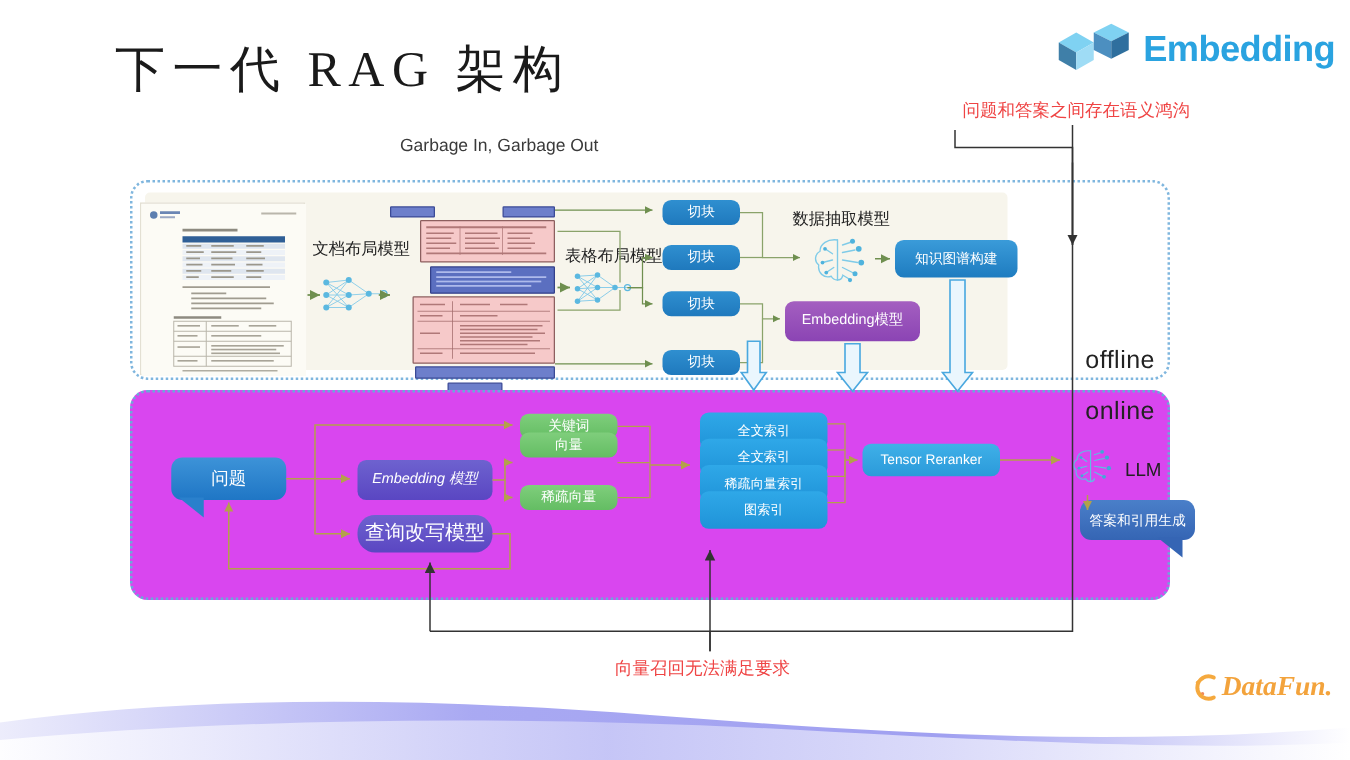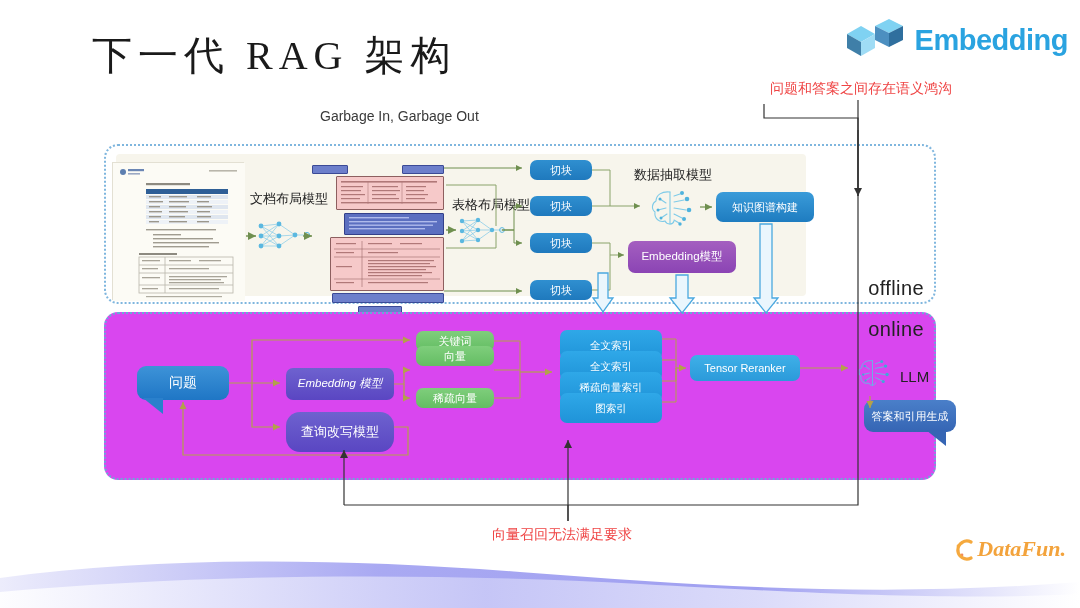--- a/index.html
+++ b/index.html
@@ -67,21 +67,21 @@
 
   
   .node {
     position:absolute; display:flex; align-items:center; justify-content:center;
     color:#ffffff; border-radius:7px; font-size:11px; line-height:1.15;
   }
   .node.chunk   { background:linear-gradient(180deg,#2f8fd0,#1f79bd); width:62px; height:20px; font-size:11px; }
   .node.kg      { background:linear-gradient(180deg,#3a9bd9,#1e7cc0); width:98px; height:30px; font-size:11px; }
   .node.embed-o { background:linear-gradient(180deg,#a45fc0,#8b44b4); width:108px; height:32px; font-size:11.5px; }
   .node.embed-q { background:linear-gradient(180deg,#6e62cf,#5a46c2); width:108px; height:32px; font-size:11.5px; }
-  .node.rewrite { background:linear-gradient(180deg,#6e62cf,#5a46c2); width:108px; height:40px; font-size:13px;border-radius:14px; }
+  .node.rewrite { background:linear-gradient(180deg,#6e62cf,#5a46c2); width:108px; height:30px; font-size:16px;border-radius:14px; }
   .node.green   { background:linear-gradient(180deg,#7fce7c,#64bd63); width:78px; height:20px; font-size:11px; }
   .node.index   { background:linear-gradient(180deg,#2fa8e8,#1f93d8); width:102px; height:30px; font-size:10.5px; }
   .node.rerank  { background:linear-gradient(180deg,#3fb0e8,#2b9ada); width:110px; height:26px; font-size:11px; }
 
   
   .bubble { position:absolute; border-radius:9px; color:#fff;
             display:flex; align-items:center; justify-content:center; font-size:12px; }
   .bubble:after {
     content:""; position:absolute; width:0; height:0;
     border-style:solid;

